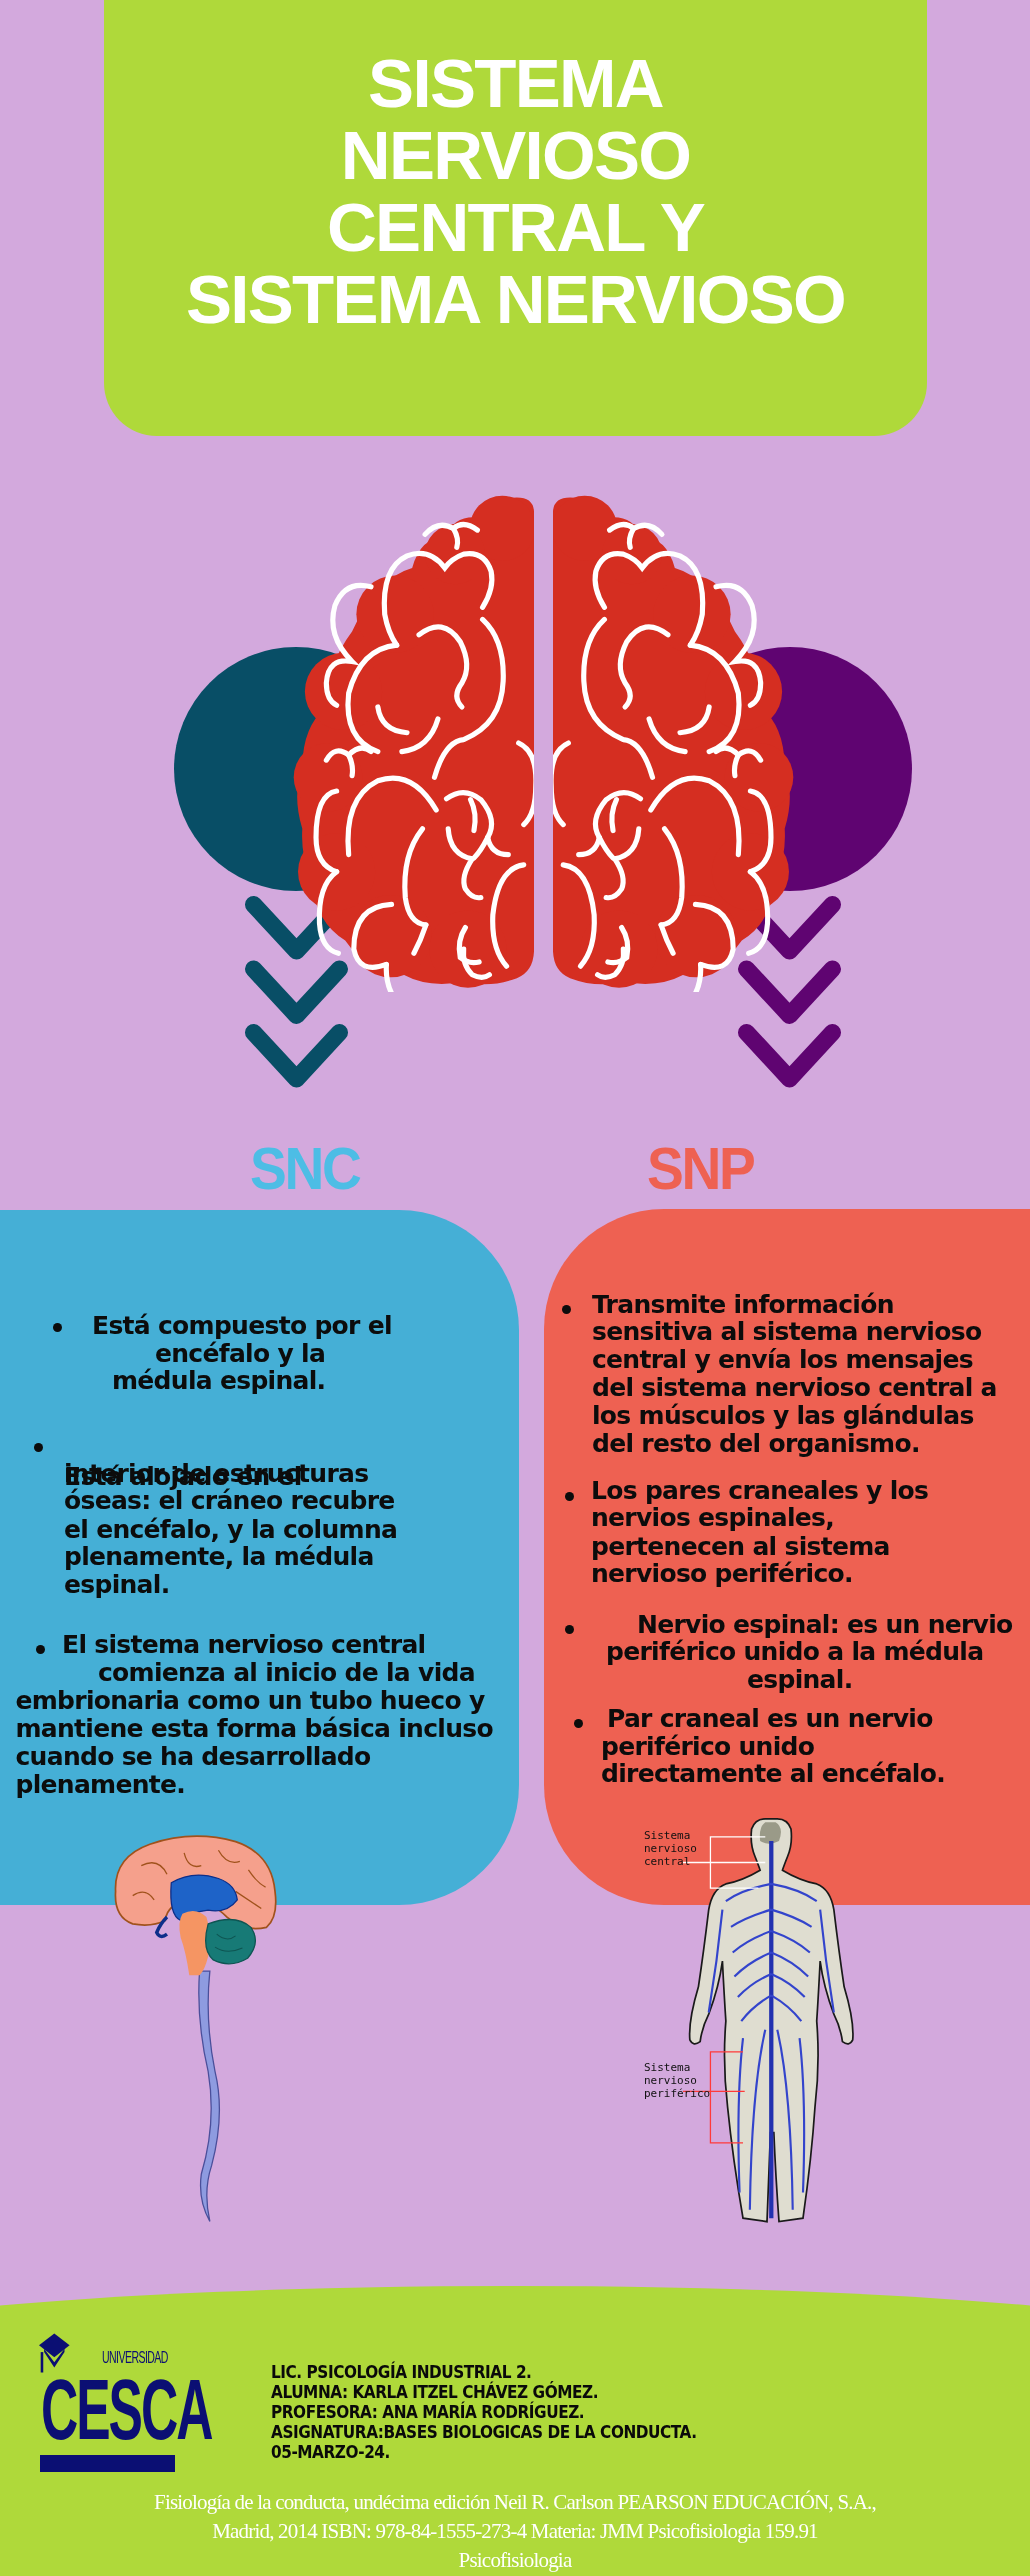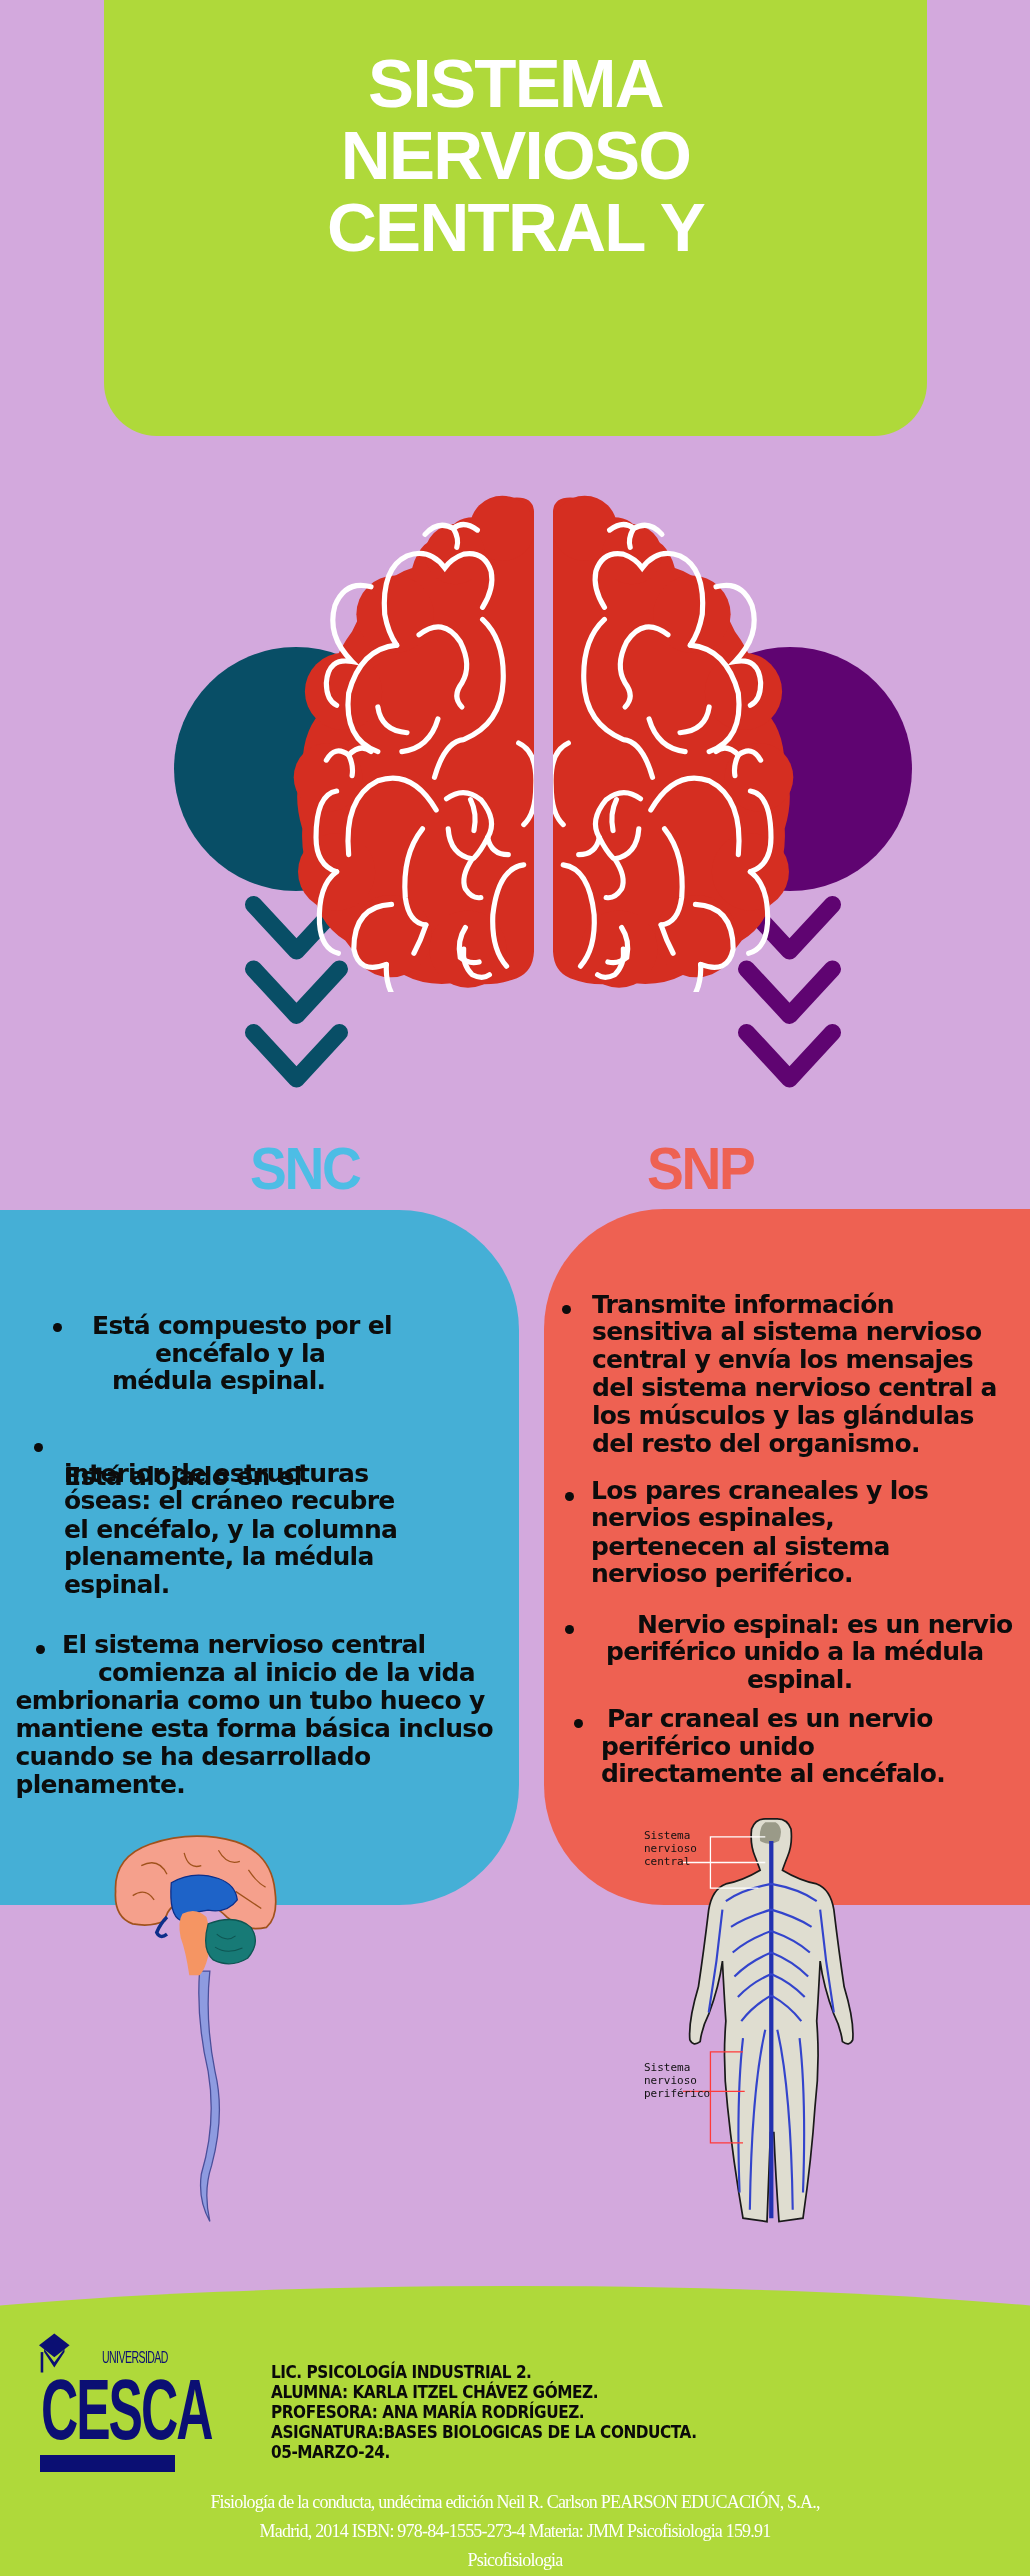--- a/index.html
+++ b/index.html
@@ -22,31 +22,32 @@
   .box-snp { left:544px; top:1209px; width:532px; height:696px; background:#EE6152; border-radius:120px 0 0 120px; }
 
   .bl { font-family:"DejaVu Sans", sans-serif; font-weight:700; color:#0c0c0c; font-size:25px; line-height:28px; letter-spacing:-0.7px; white-space:nowrap; }
   .dot { position:absolute; width:9.4px; height:9.4px; border-radius:50%; background:#0c0c0c; }
 
   .diag-label { font-family:"DejaVu Sans Mono", monospace; font-size:11px; line-height:13px; color:#111; white-space:nowrap; }
 
   
   .footer-bg { left:-258px; top:2286px; width:1546px; height:601px; background:#AFD93A; border-radius:50% 50% 0 0 / 77px 77px 0 0; }
   .info { font-family:"DejaVu Sans", sans-serif; font-weight:700; font-size:17px; line-height:20px; color:#0a0a0a; letter-spacing:-0.5px; white-space:nowrap; transform:scaleX(0.9); transform-origin:left top; }
-  .cite { left:0; width:1030px; text-align:center; color:#fff; font-family:"Liberation Serif", serif; font-size:18px; line-height:29px; }
+  .cite { left:0; width:1030px; text-align:center; color:#fff; font-family:"Liberation Serif", serif; font-size:21px; line-height:29px; }
   .cite span { display:block; white-space:nowrap; }
 </style>
 </head>
 <body>
 
 <div class="abs title-box">
   <div class="title-text">
     <span class="title-line">SISTEMA</span>
     <span class="title-line">NERVIOSO</span>
     <span class="title-line">CENTRAL Y</span>
+    <span class="title-line">SISTEMA NERVIOSO</span>
   </div>
 </div>
 
 <div class="abs circle" style="left:174px; top:647px; width:244px; height:244px; background:#084E66;"></div>
 <div class="abs circle" style="left:668px; top:647px; width:244px; height:244px; background:#5F0471;"></div>
 
 <svg class="abs" style="left:245px; top:889px;" width="103" height="202" viewBox="0 0 120 235">
   <g fill="none" stroke="#084E66" stroke-width="20" stroke-linecap="round" stroke-linejoin="round">
     <polyline points="10,18 60,72 110,18"></polyline>
     <polyline points="10,93 60,147 110,93"></polyline>

